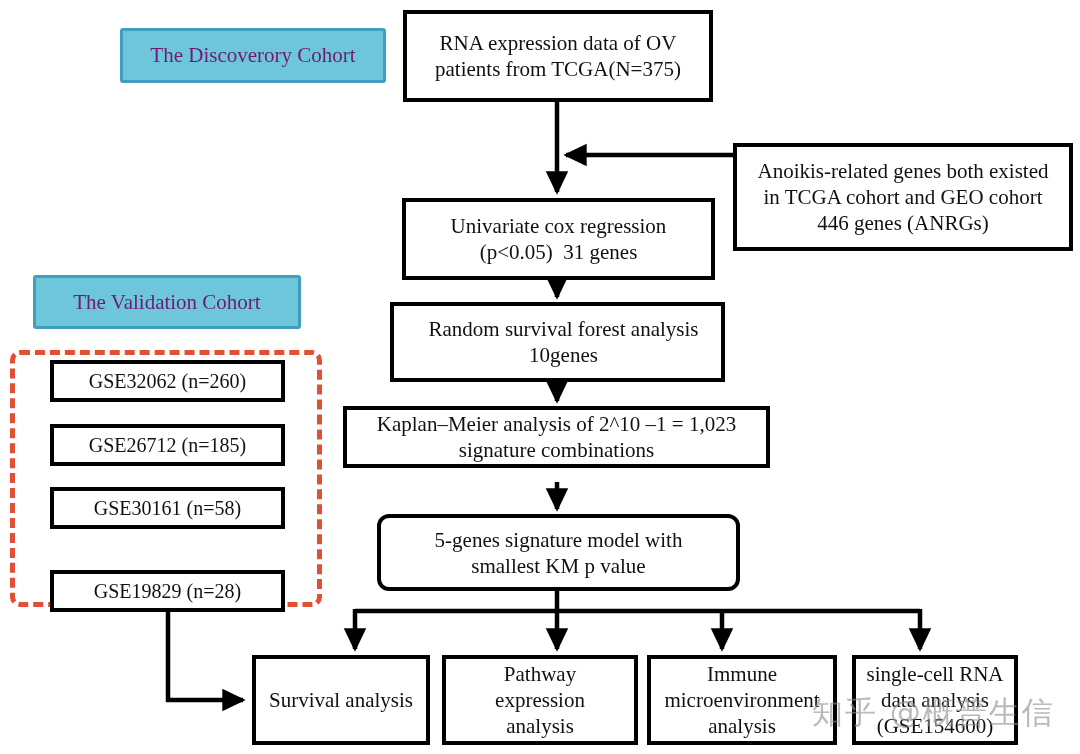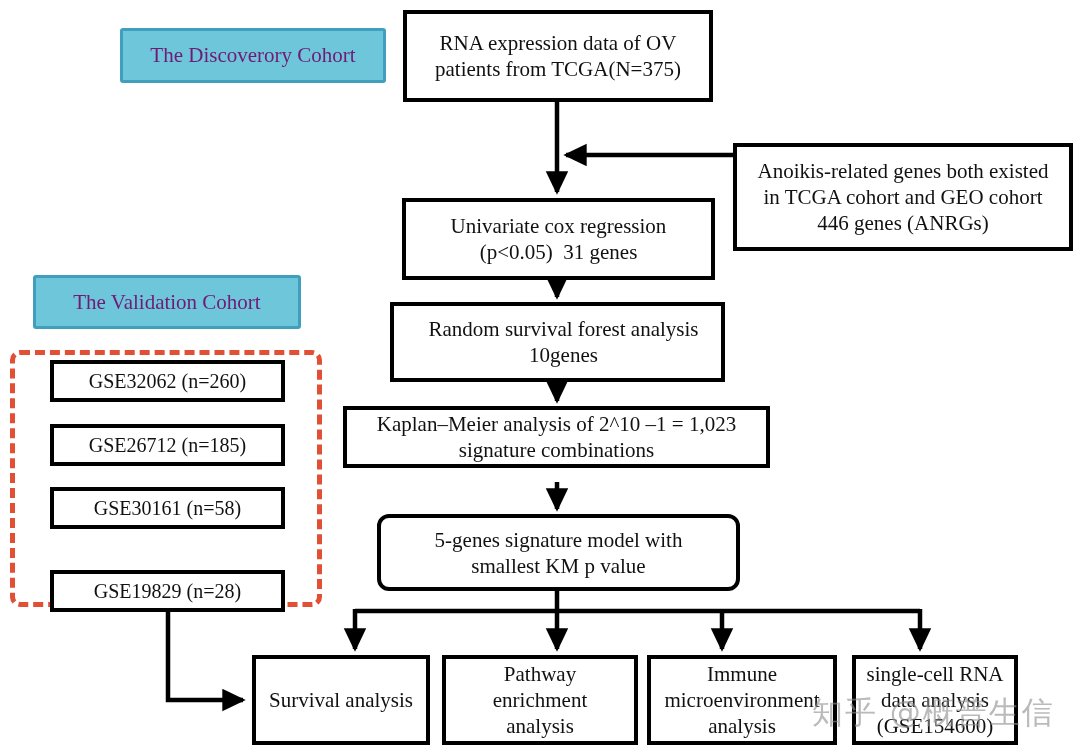--- a/index.html
+++ b/index.html
@@ -164,21 +164,21 @@
   <div class="gse-box" style="left:50px;top:550px;width:235px;height:42px;margin-top:20px;">
     <span>GSE19829 (n=28)</span>
   </div>
 
   <div class="box" style="left:252px;top:655px;width:178px;height:90px;">
     <div class="box-line">Survival analysis</div>
   </div>
 
   <div class="box" style="left:442px;top:655px;width:196px;height:90px;">
     <div class="box-line">Pathway</div>
-    <div class="box-line">enrichment</div>
+    <div class="box-line">expression</div>
     <div class="box-line">analysis</div>
   </div>
 
   <div class="box" style="left:647px;top:655px;width:190px;height:90px;">
     <div class="box-line">Immune</div>
     <div class="box-line">microenvironment</div>
     <div class="box-line">analysis</div>
   </div>
 
   <div class="box" style="left:852px;top:655px;width:166px;height:90px;">

